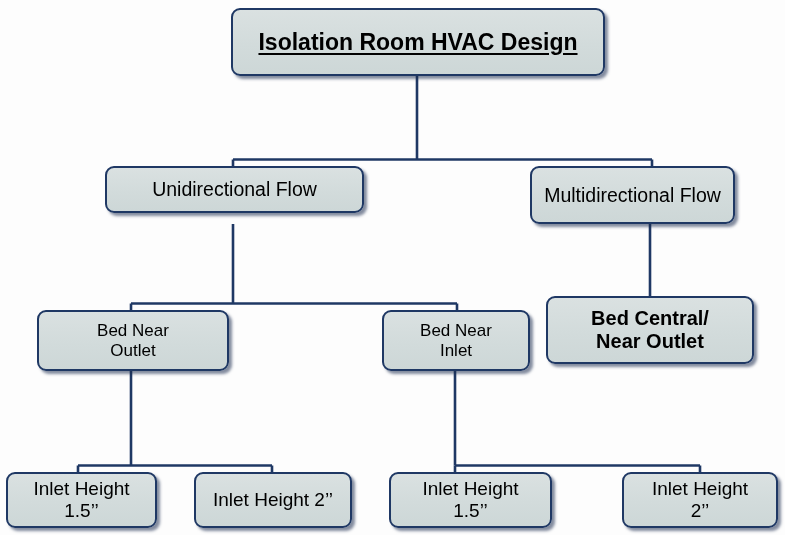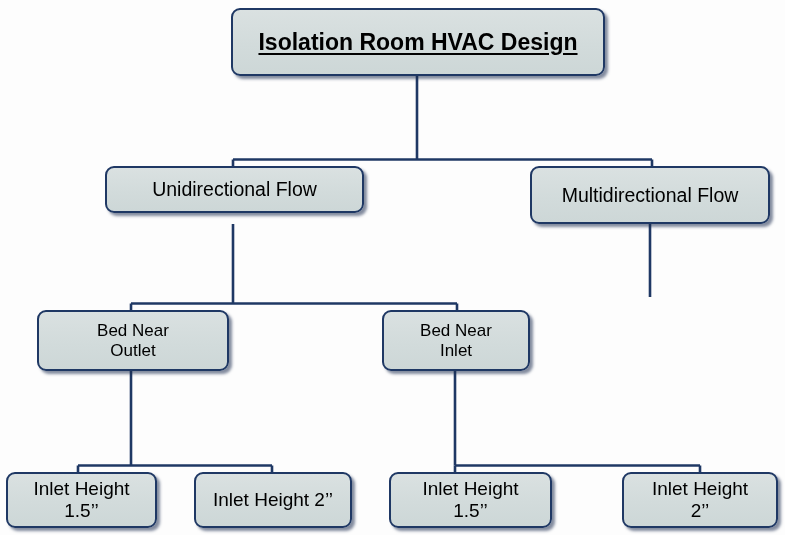--- a/index.html
+++ b/index.html
@@ -104,34 +104,38 @@
   </svg>
 
   <div class="node node-root" style="left:231px; top:8px; width:374px; height:68px;">
     <span class="label">Isolation Room HVAC Design</span>
   </div>
 
   <div class="node node-l2" style="left:105px; top:166px; width:259px; height:47px;">
     <span class="label">Unidirectional Flow</span>
   </div>
 
-  <div class="node node-l2" style="left:530px; top:166px; width:240px; height:58px;">
+  <div class="node node-l2" style="left:530px; top:166px; width:205px; height:58px;">
     <span class="label">Multidirectional Flow</span>
   </div>
 
   <div class="node node-l3" style="left:37px; top:310px; width:192px; height:61px;">
     <span class="label">Bed Near
 Outlet</span>
   </div>
 
   <div class="node node-l3" style="left:382px; top:310px; width:148px; height:61px;">
     <span class="label">Bed Near
 Inlet</span>
   </div>
 
+  <div class="node node-l3-strong" style="left:546px; top:296px; width:208px; height:68px;">
+    <span class="label">Bed Central/
+Near Outlet</span>
+  </div>
 
   <div class="node node-l4" style="left:6px; top:472px; width:151px; height:56px;">
     <span class="label">Inlet Height
 1.5’’</span>
   </div>
 
   <div class="node node-l4" style="left:194px; top:472px; width:158px; height:56px;">
     <span class="label">Inlet Height 2’’</span>
   </div>
 

